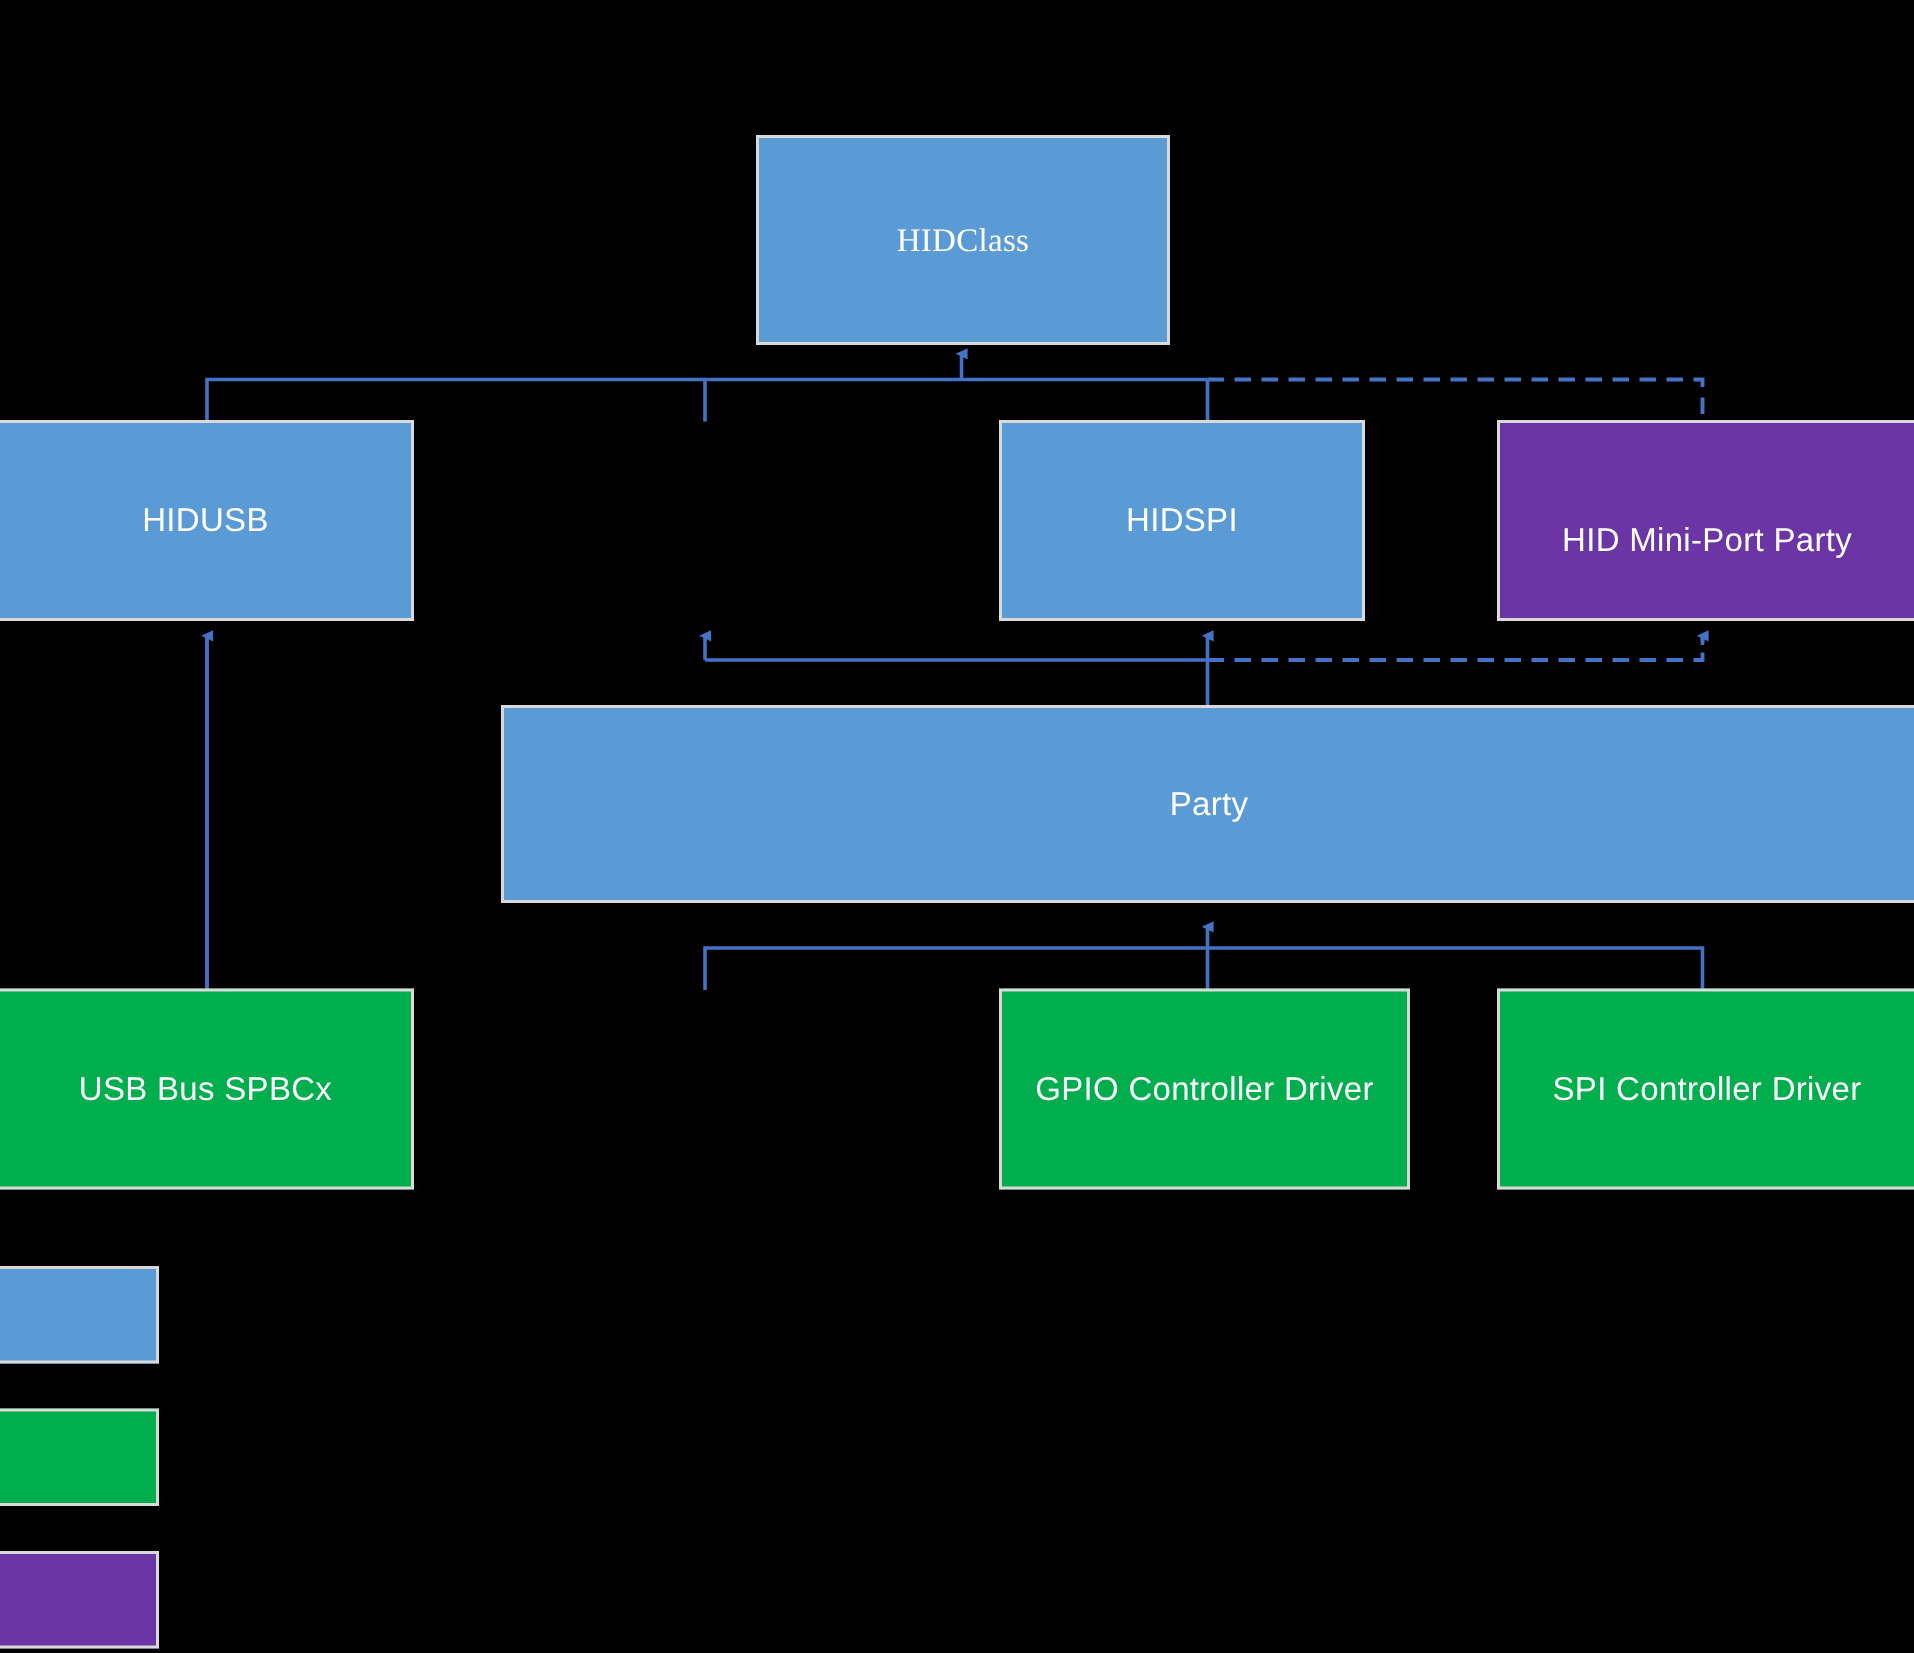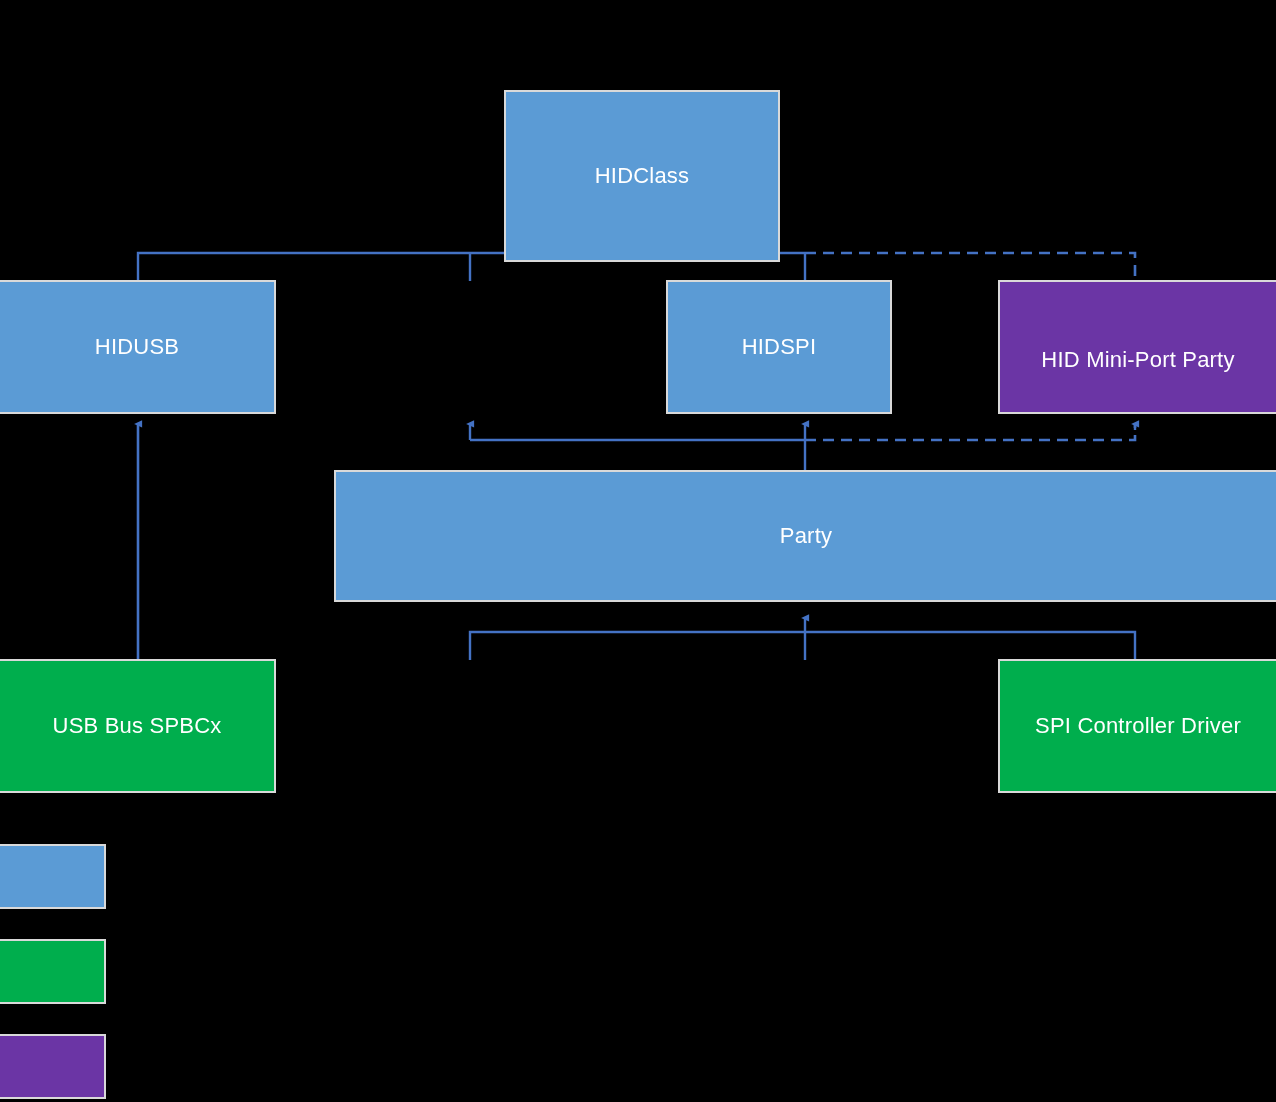--- a/index.html
+++ b/index.html
@@ -92,49 +92,52 @@
     <g stroke="#4472C4" stroke-width="2.6" fill="none">
       <path d="M138,660 L138,424" marker-end="url(#arrow)"></path>
     </g>
 
     <g stroke="#4472C4" stroke-width="2.4" fill="none">
       <path d="M470,660 L470,632 L1135,632 L1135,660"></path>
       <path d="M805,660 L805,618" marker-end="url(#arrow)"></path>
     </g>
   </svg>
 
-  <div class="node blue" style="left:504px; top:90px; width:276px; height:172px;">
+  <div class="node blue" style="left:504px; top:90px; width:276px; height:140px;font-family:Liberation Serif, serif;">
     <span class="label">HIDClass</span>
   </div>
 
   <div class="node blue" style="left:-2px; top:280px; width:278px; height:134px;">
     <span class="label">HIDUSB</span>
   </div>
 
 
-  <div class="node blue" style="left:666px; top:280px; width:226px; height:134px;">
+  <div class="node blue" style="left:666px; top:280px; width:244px; height:134px;">
     <span class="label">HIDSPI</span>
   </div>
 
   <div class="node purple" style="left:998px; top:280px; width:280px; height:134px;">
     <span class="label">
       <br>
       <span>HID Mini-Port Party</span>
     </span>
   </div>
 
   <div class="node blue" style="left:334px; top:470px; width:944px; height:132px;">
     <span class="label">Party</span>
   </div>
 
   <div class="node green" style="left:-2px; top:659px; width:278px; height:134px;">
     <span class="label">USB Bus SPBCx</span>
   </div>
 
 
+  <div class="node green" style="left:666px; top:659px; width:274px; height:134px;">
+    <span class="label">GPIO Controller Driver</span>
+  </div>
 
   <div class="node green" style="left:998px; top:659px; width:280px; height:134px;">
     <span class="label">SPI Controller Driver</span>
   </div>
 
   <div class="swatch blue" style="left:-2px; top:844px; width:108px; height:65px;"></div>
   <div class="swatch green" style="left:-2px; top:939px; width:108px; height:65px;"></div>
   <div class="swatch purple" style="left:-2px; top:1034px; width:108px; height:65px;"></div>
 
 </div>

